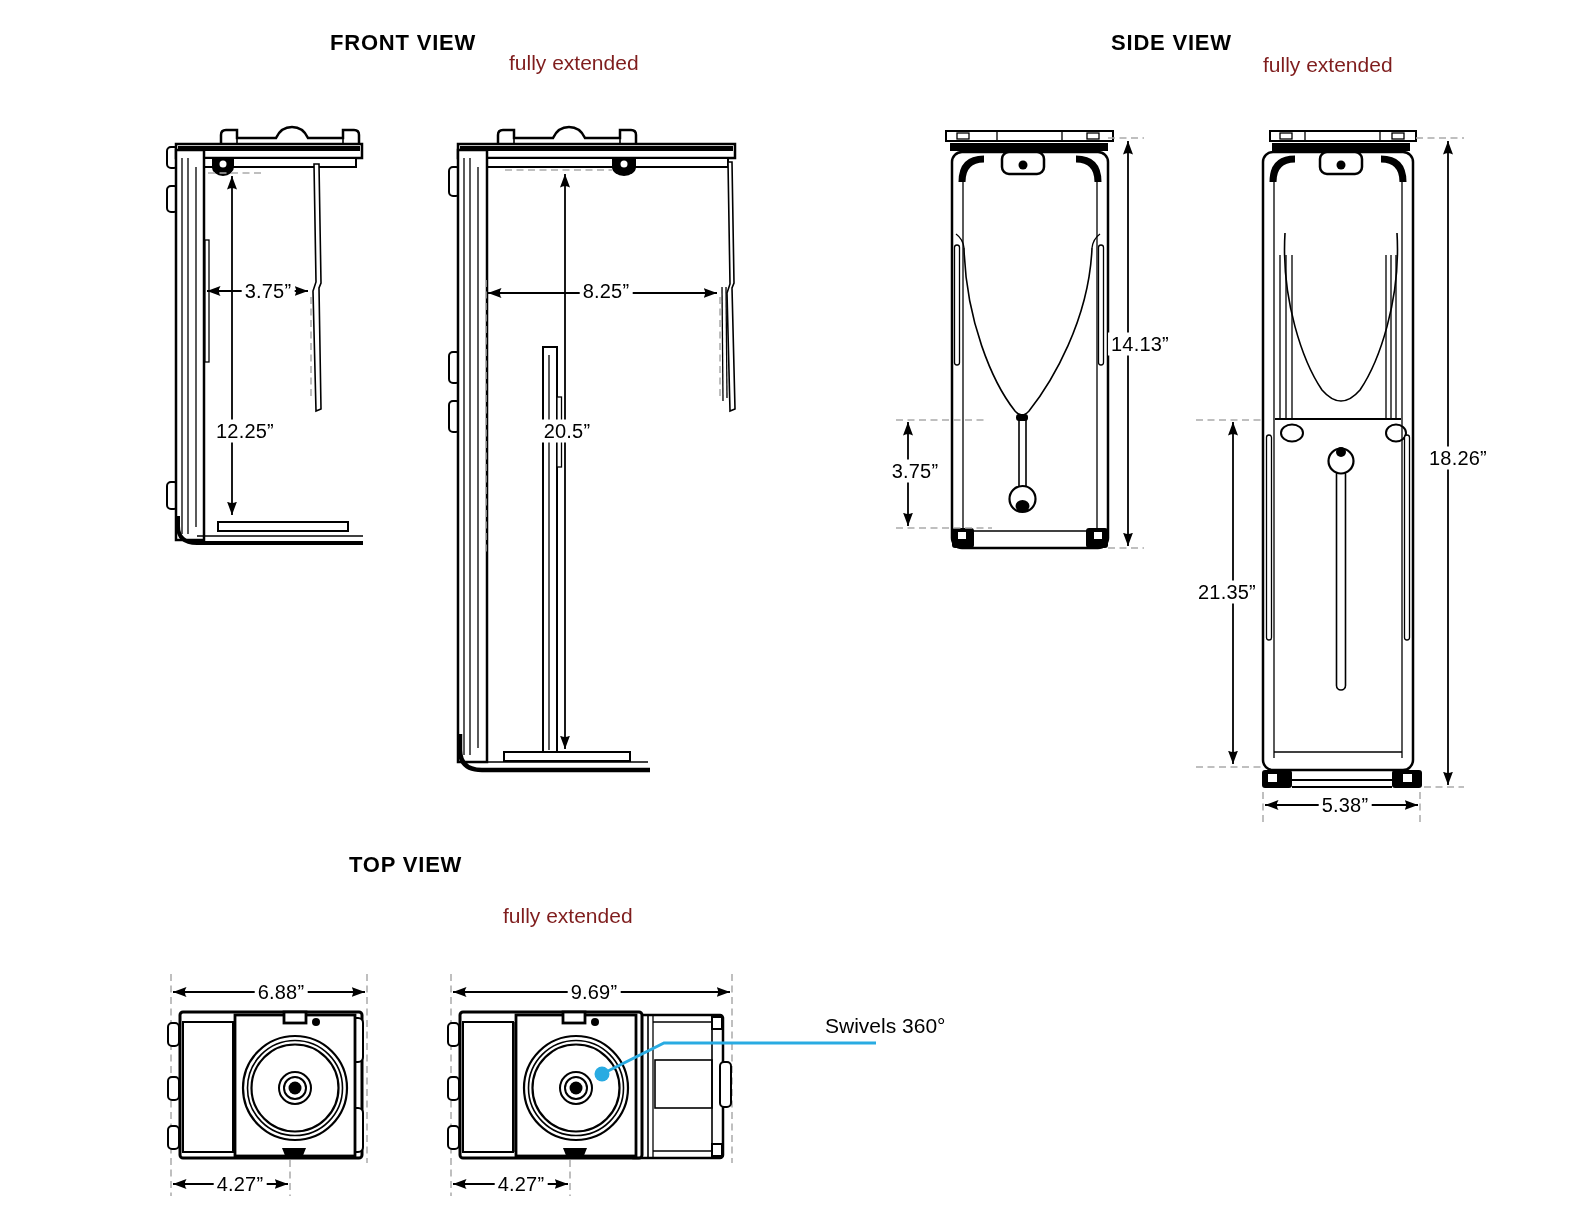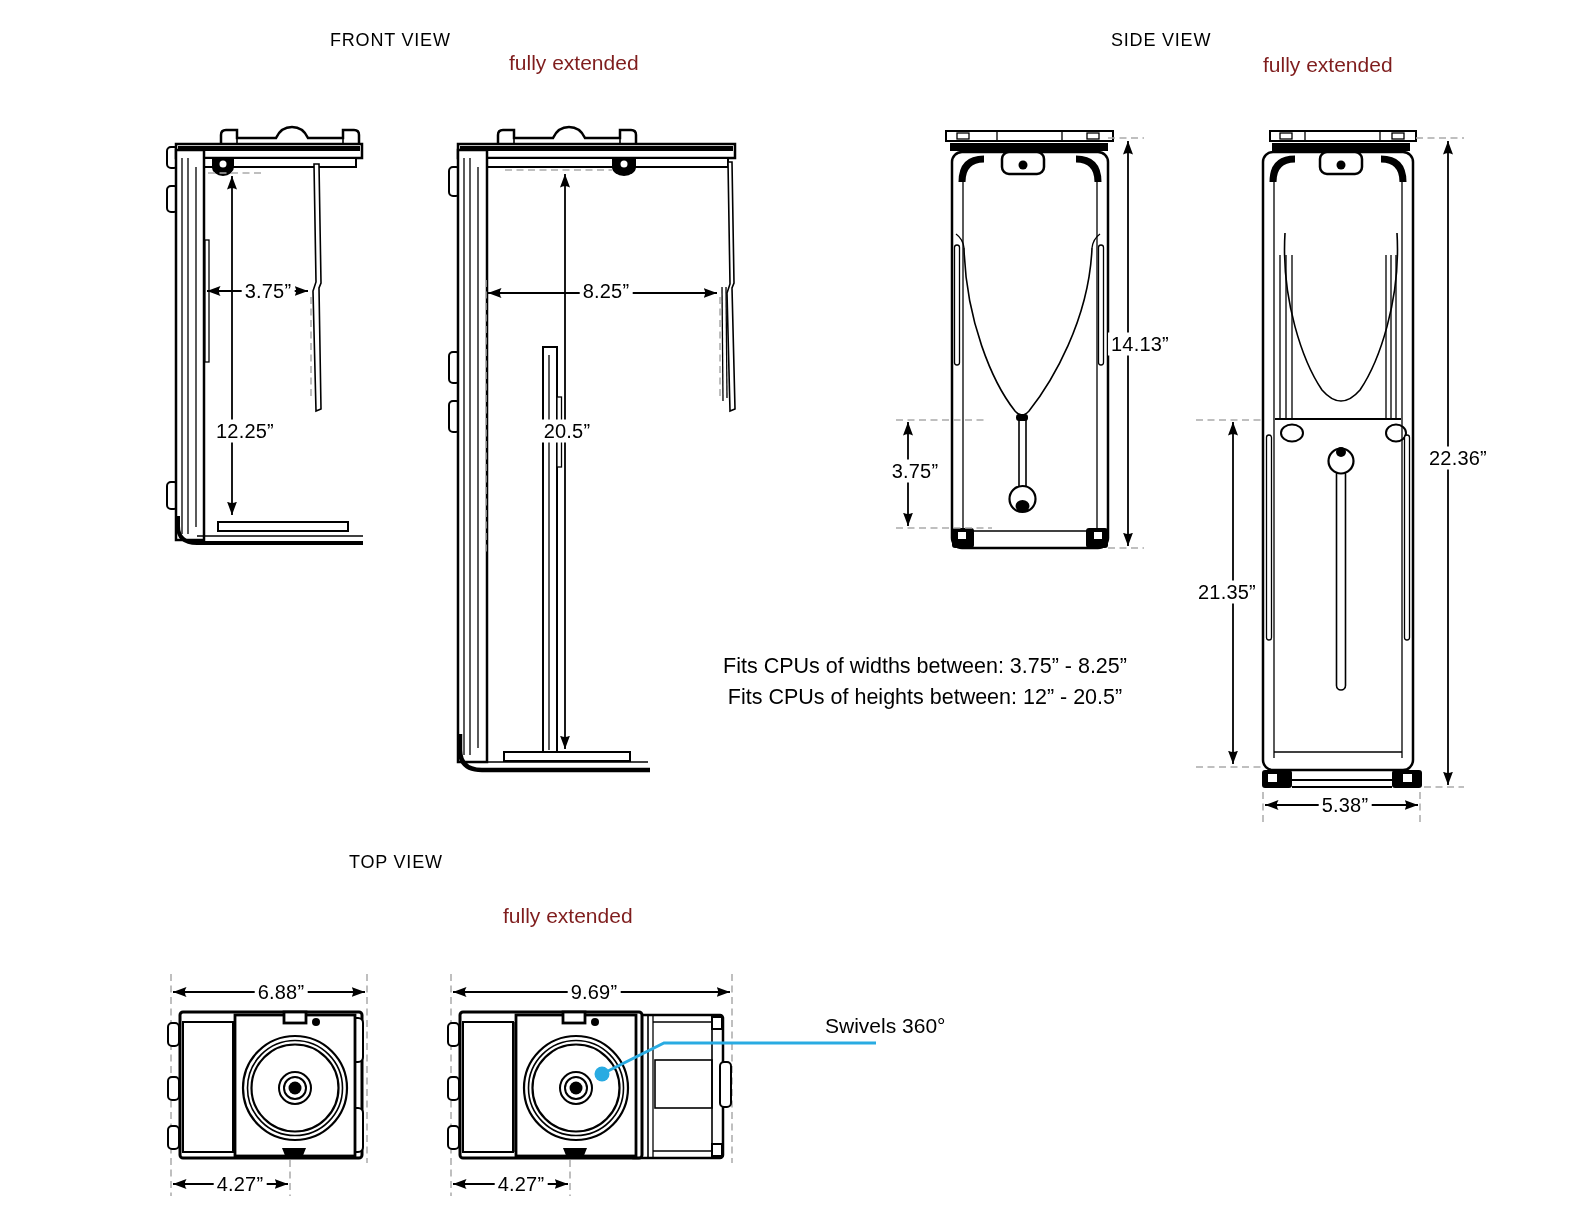--- a/index.html
+++ b/index.html
@@ -6,21 +6,21 @@
   #sheet{position:relative;width:1580px;height:1229px;background:#fff;overflow:hidden;
          font-family:"Liberation Sans", sans-serif;color:#000;}
   #art{position:absolute;inset:0;z-index:1;}
   .ln{fill:none;stroke:#000;}
   .fw{fill:#fff;stroke:#000;}
   .fb{fill:#000;stroke:none;}
   .w1{stroke-width:1.3}.w15{stroke-width:1.6}.w2{stroke-width:2}.w25{stroke-width:2.5}.w3{stroke-width:3}
   .dim{fill:none;stroke:#000;stroke-width:1.8;marker-start:url(#arrow);marker-end:url(#arrow);}
   .dash{fill:none;stroke:#ababab;stroke-width:1.5;stroke-dasharray:7 4.5;}
   .lbl{position:absolute;z-index:2;white-space:nowrap;}
-  .view-title{font-size:18px;font-weight:400;letter-spacing:0.8px;}
+  .view-title{font-size:22px;font-weight:700;letter-spacing:0.8px;}
   .view-sub{font-size:21px;font-weight:400;color:#7f1d1d;}
   .dim-label{font-size:20px;letter-spacing:0.2px;background:#fff;padding:0 3px;
              transform:translate(-50%,-50%);text-align:center;}
   .note{font-size:21.5px;line-height:31px;text-align:center;}
   .swivel{font-size:21px;margin-left:19px;}
 </style>
 </head>
 <body>
 
 <div id="sheet">
@@ -251,29 +251,25 @@
   <div class="lbl view-title" style="left:349px;top:852px">TOP VIEW</div>
   <div class="lbl view-sub" style="left:503px;top:904px">fully extended</div>
 
   <div class="lbl dim-label" style="left:268px;top:291px">3.75”</div>
   <div class="lbl dim-label" style="left:245px;top:431px">12.25”</div>
   <div class="lbl dim-label" style="left:606px;top:291px">8.25”</div>
   <div class="lbl dim-label" style="left:567px;top:431px">20.5”</div>
 
   <div class="lbl dim-label" style="left:1140px;top:344px">14.13”</div>
   <div class="lbl dim-label" style="left:915px;top:471px">3.75”</div>
-  <div class="lbl dim-label" style="left:1458px;top:458px">22.36”</div>
+  <div class="lbl dim-label" style="left:1458px;top:458px">18.26”</div>
   <div class="lbl dim-label" style="left:1227px;top:592px">21.35”</div>
   <div class="lbl dim-label" style="left:1345px;top:805px">5.38”</div>
 
   <div class="lbl dim-label" style="left:281px;top:992px">6.88”</div>
   <div class="lbl dim-label" style="left:240px;top:1184px">4.27”</div>
   <div class="lbl dim-label" style="left:594px;top:992px">9.69”</div>
   <div class="lbl dim-label" style="left:521px;top:1184px">4.27”</div>
 
   <div class="lbl swivel" style="left:806px;top:1014px">Swivels 360°</div>
 
-  <div class="lbl note" style="left:655px;top:651px;width:540px">
-    <div>Fits CPUs of widths between: 3.75” - 8.25”</div>
-    <div>Fits CPUs of heights between: 12” - 20.5”</div>
-  </div>
 
 </div>
 
 </body></html>

